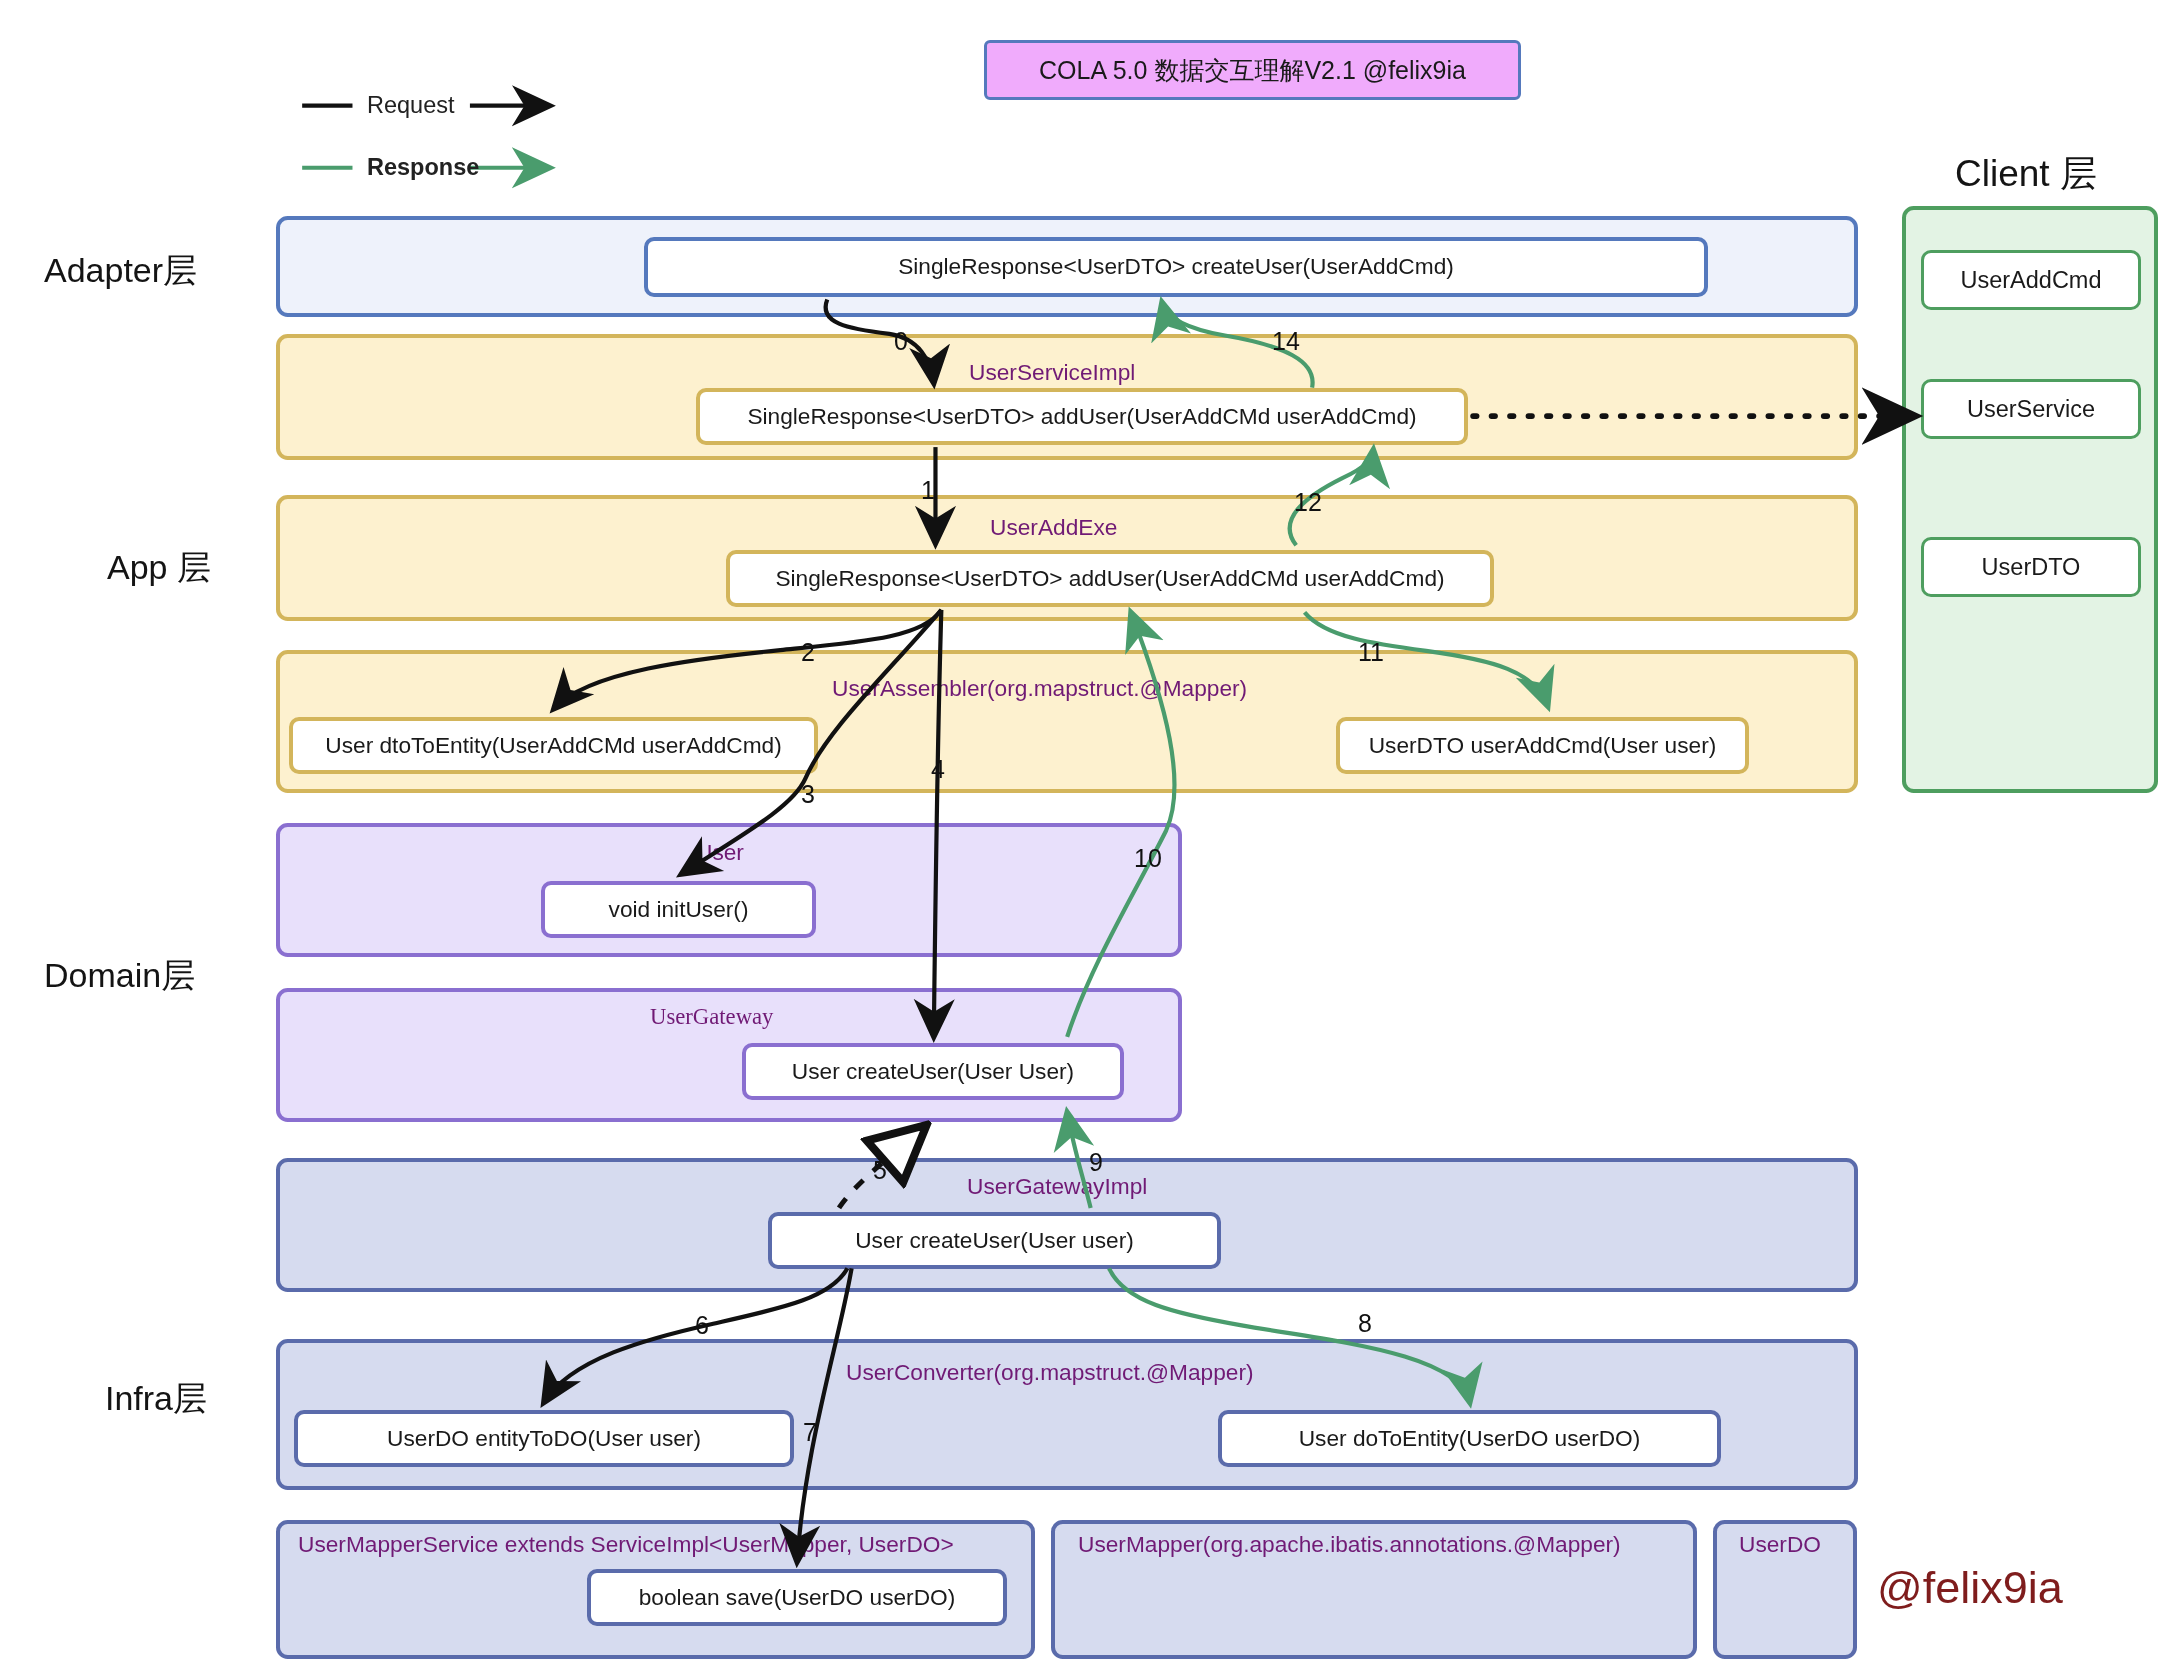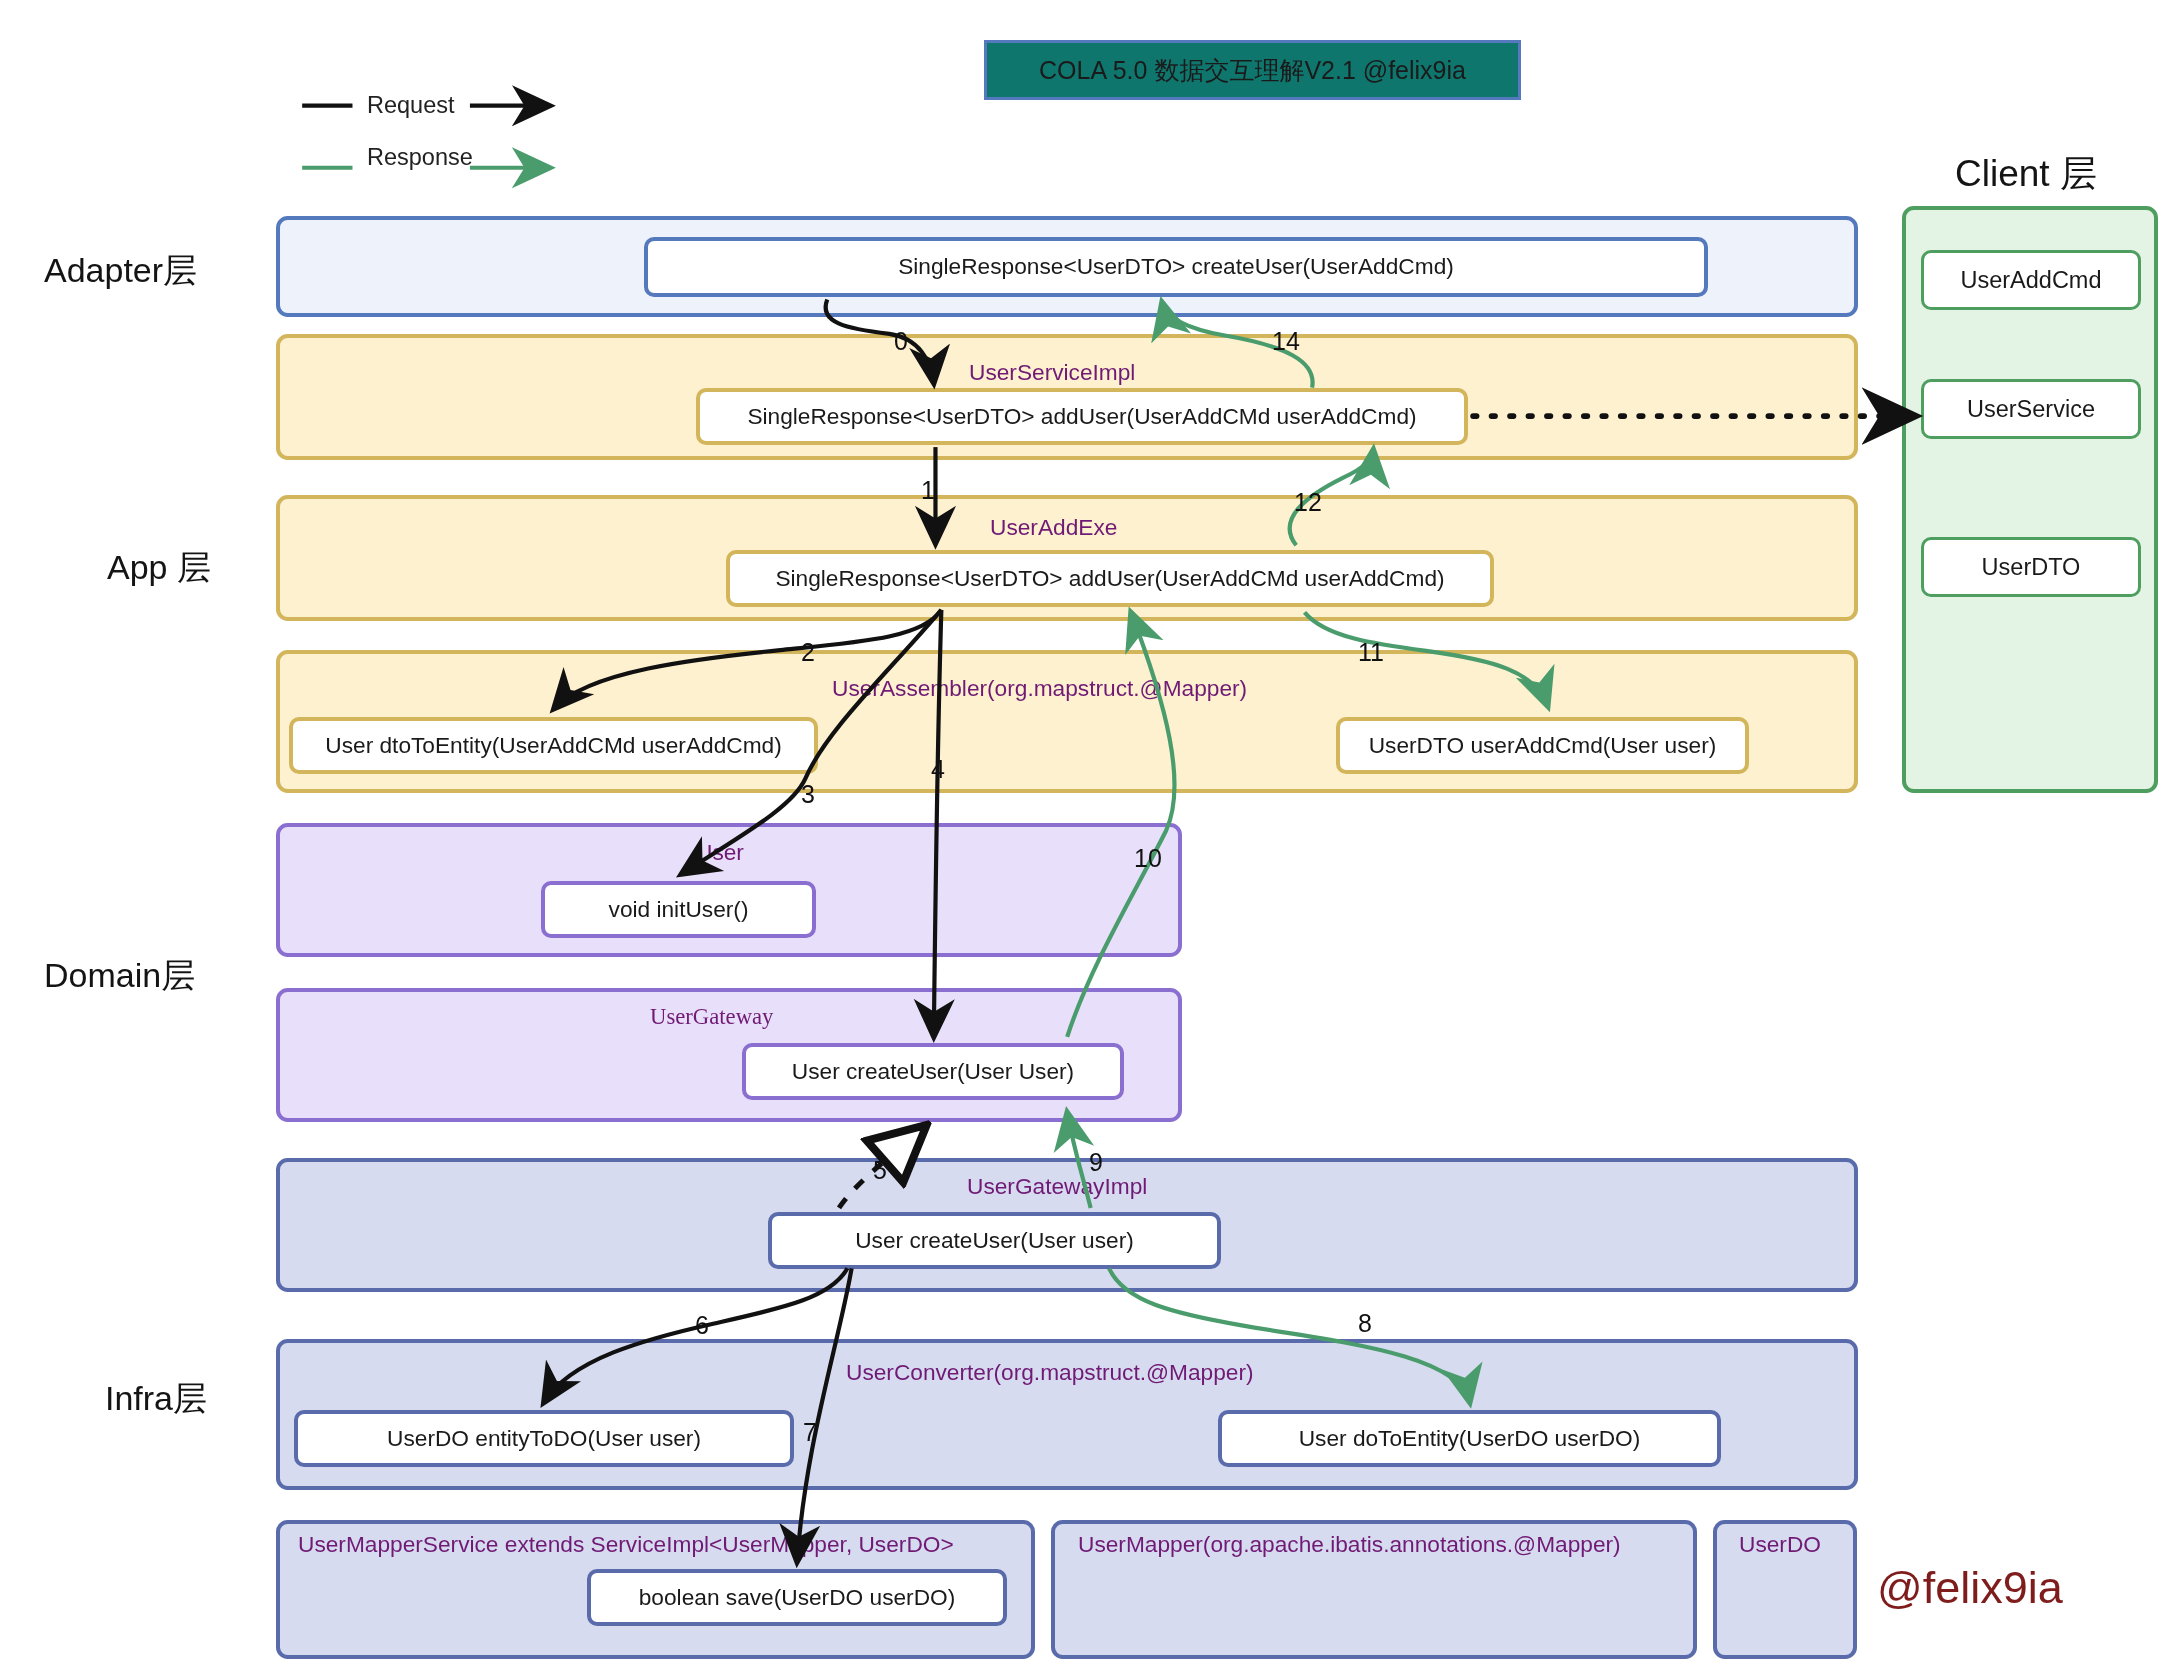--- a/index.html
+++ b/index.html
@@ -18,22 +18,22 @@
         font-size:22.7px;line-height:1.2;padding:0 11.7px;}
   .mbox-adapter{border:4.2px solid #5579bd;}
   .mbox-app{border:4.2px solid #d3b55b;}
   .mbox-domain{border:4.2px solid #8a6fd0;}
   .mbox-infra{border:4.2px solid #5a6bab;}
   .mbox-client{border:3.4px solid #4e9e5f;font-size:23.5px;}
   
   .glabel{position:absolute;font-size:22.7px;color:#701a75;white-space:nowrap;}
   .layer-label{position:absolute;font-size:34px;color:#141414;white-space:nowrap;}
   .client-title{position:absolute;font-size:37px;color:#141414;white-space:nowrap;}
-  .title-box{position:absolute;box-sizing:border-box;background:#0f766e;
-     border:3.4px solid #5579bd;border-radius:0;display:flex;align-items:center;
+  .title-box{position:absolute;box-sizing:border-box;background:#f0abfc;
+     border:3.4px solid #5579bd;border-radius:6px;display:flex;align-items:center;
      justify-content:center;font-size:25px;}
   .num{position:absolute;font-size:25px;color:#111;white-space:nowrap;}
   .legend-text{position:absolute;font-size:23.5px;color:#222;}
   .wm{position:absolute;font-size:45px;color:#7f1d1d;white-space:nowrap;}
   svg.overlay{position:absolute;left:0;top:0;width:2183px;height:1676px;pointer-events:none;}
 </style>
 </head>
 <body>
 
 <div class="title-box" style="left:984px;top:40px;width:537px;height:60px;">
@@ -53,21 +53,21 @@
     </marker>
   </defs>
 
   <line x1="360" y1="126" x2="420" y2="126" stroke="#111111" stroke-width="5"></line>
   <line x1="560" y1="126" x2="655" y2="126" stroke="#111111" stroke-width="5" marker-end="url(#ah-black)"></line>
 
   <line x1="360" y1="200" x2="420" y2="200" stroke="#4a9c6d" stroke-width="5"></line>
   <line x1="560" y1="200" x2="655" y2="200" stroke="#4a9c6d" stroke-width="5" marker-end="url(#ah-green)"></line>
 </svg>
 <div class="legend-text" style="left:367px;top:92px;">Request</div>
-<div class="legend-text" style="left:367px;top:144px;">Response</div>
+<div class="legend-text" style="left:367px;top:154px;font-weight:bold;">Response</div>
 
 <div class="layer-label" style="left:44px;top:248px;">Adapter层</div>
 <div class="layer-label" style="left:107px;top:545px;">App 层</div>
 <div class="layer-label" style="left:44px;top:953px;">Domain层</div>
 <div class="layer-label" style="left:105px;top:1376px;">Infra层</div>
 
 <div class="band band-adapter" style="left:276px;top:216px;width:1582px;height:101px;"></div>
 <div class="mbox mbox-adapter" style="left:644px;top:237px;width:1064px;height:60px;">SingleResponse&lt;UserDTO&gt; createUser(UserAddCmd)</div>
 
 <div class="band band-app" style="left:276px;top:334px;width:1582px;height:126px;"></div>

